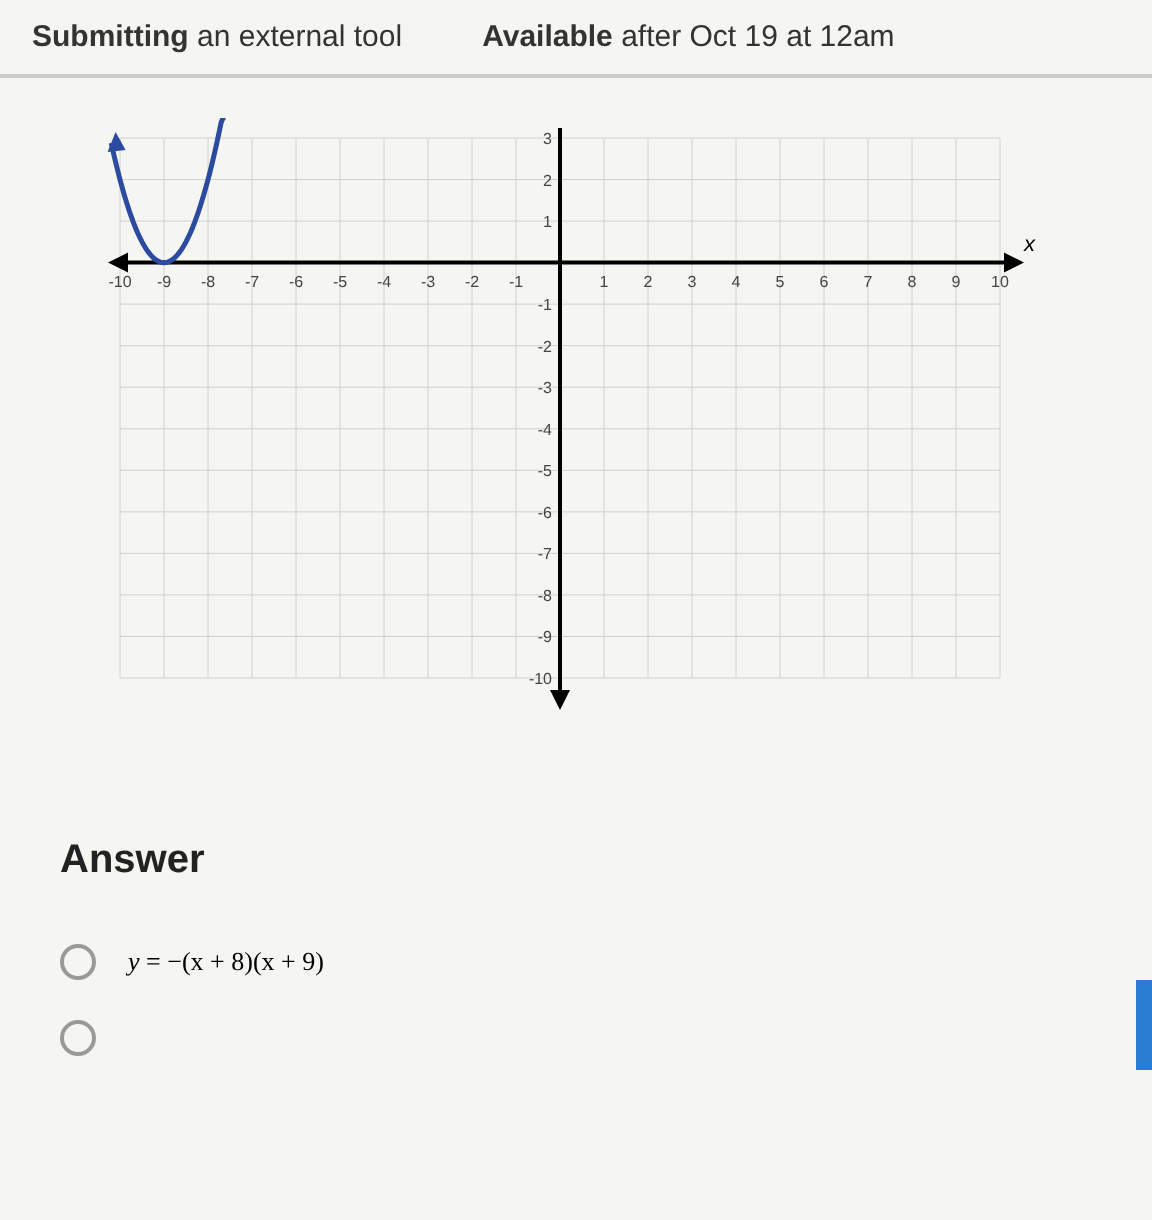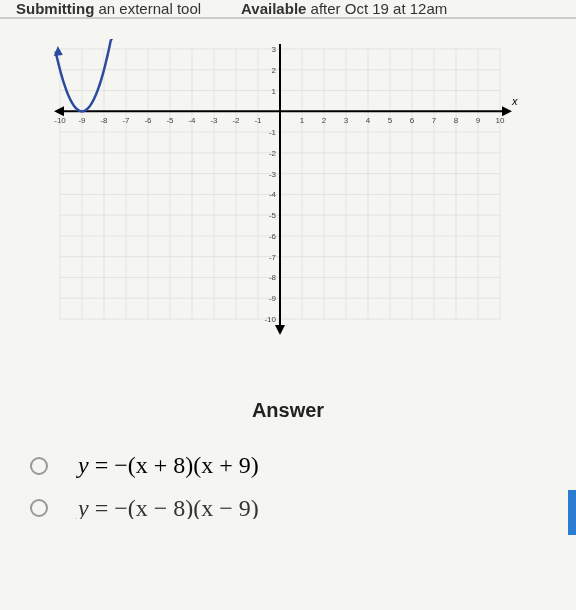--- a/index.html
+++ b/index.html
@@ -5,50 +5,49 @@
 * { margin: 0; padding: 0; box-sizing: border-box; }
 body {
   width: 576px;
   height: 610px;
   font-family: Arial, sans-serif;
   background: #f5f5f2;
   overflow: hidden;
   position: relative;
 }
 .header {
-  padding: 0 16px;
+  padding: 10px 16px;
   border-bottom: 2px solid #ccc;
   font-size: 15px;
   color: #333;
   display: flex;
   gap: 40px;
 }
 .header-left .bold { font-weight: bold; }
 .header-right .bold { font-weight: bold; margin-top: 33px; }
 .chart-area {
   padding: 20px 40px 10px 50px;
   position: relative;
 }
 svg.grid { display: block; }
 .answer-section {
   padding: 50px 30px 0 30px;
-  text-align: center;
 }
 .answer-title {
   font-size: 20px;
   font-weight: bold;
   color: #222;
   margin-bottom: 30px;
 }
 .option {
   display: flex;
   align-items: center;
-  gap: 30px;
+  gap: 16px;
   margin-bottom: 18px;
-  font-size: 24px;
+  font-size: 13px;
   font-family: Georgia, serif;
 }
 .radio {
   width: 18px;
   height: 18px;
   border: 2px solid #999;
   border-radius: 50%;
   flex-shrink: 0;
 }
 .option-last { color: #333; overflow: hidden; height: 22px; }
@@ -162,19 +161,16 @@
 
   <div class="option">
     <div class="radio"></div>
     <div>
       <span class="eq">y</span><span> = </span><span>−</span><span>(x + 8)(x + 9)</span>
     </div>
   </div>
 
   <div class="option option-last">
     <div class="radio"></div>
-    <div>
-      <span class="eq">y</span><span> = </span><span>−</span><span>(x − 8)(x − 9)</span>
-    </div>
   </div>
 </div>
 
 <div class="blue-edge"></div>
 
 </body></html>

